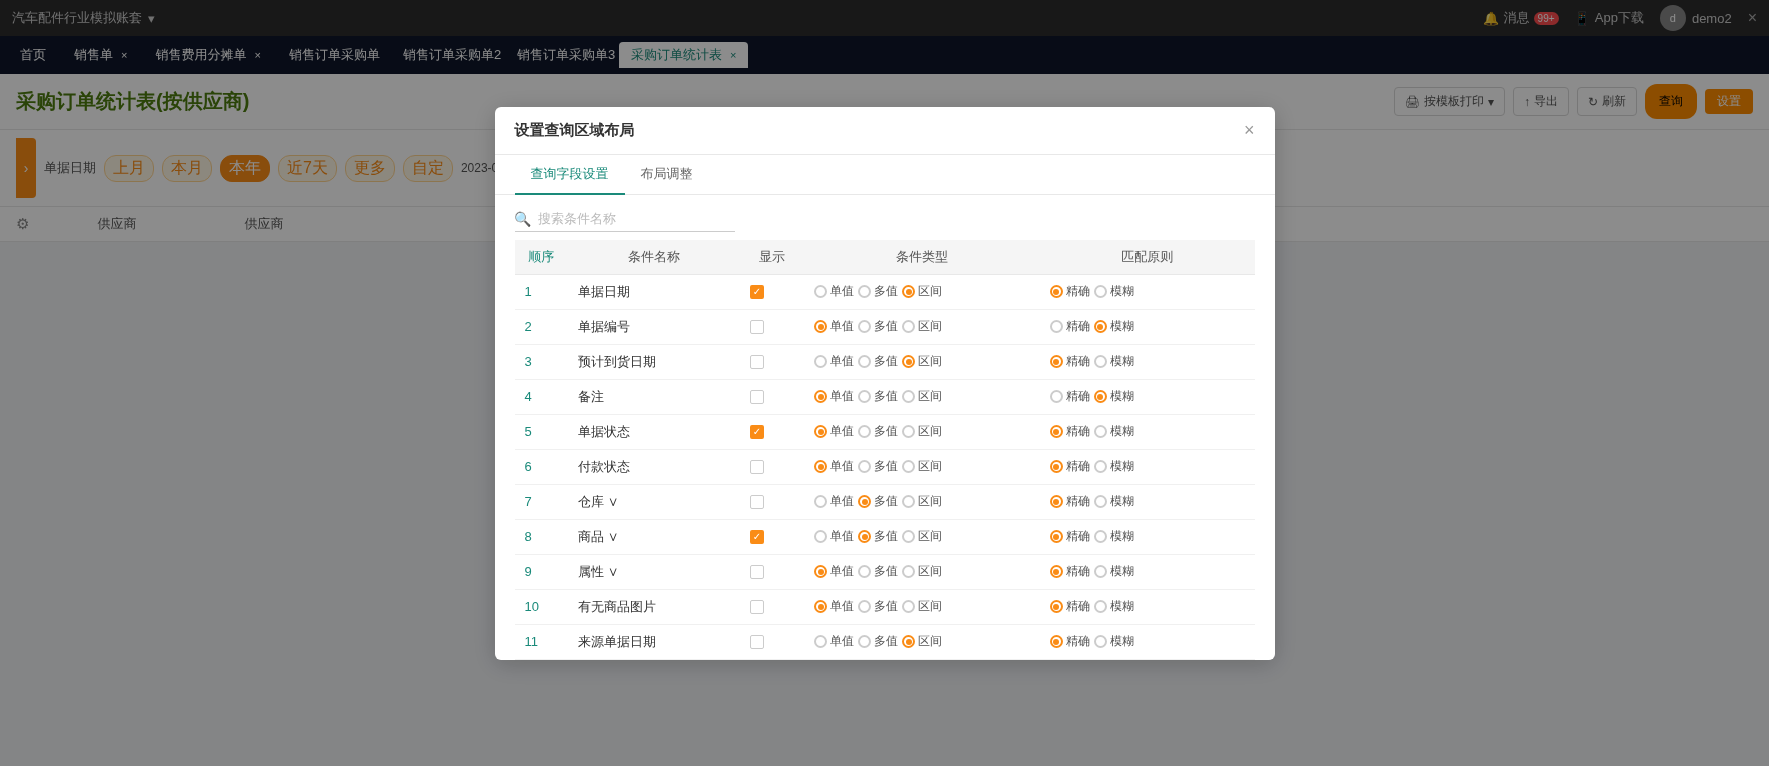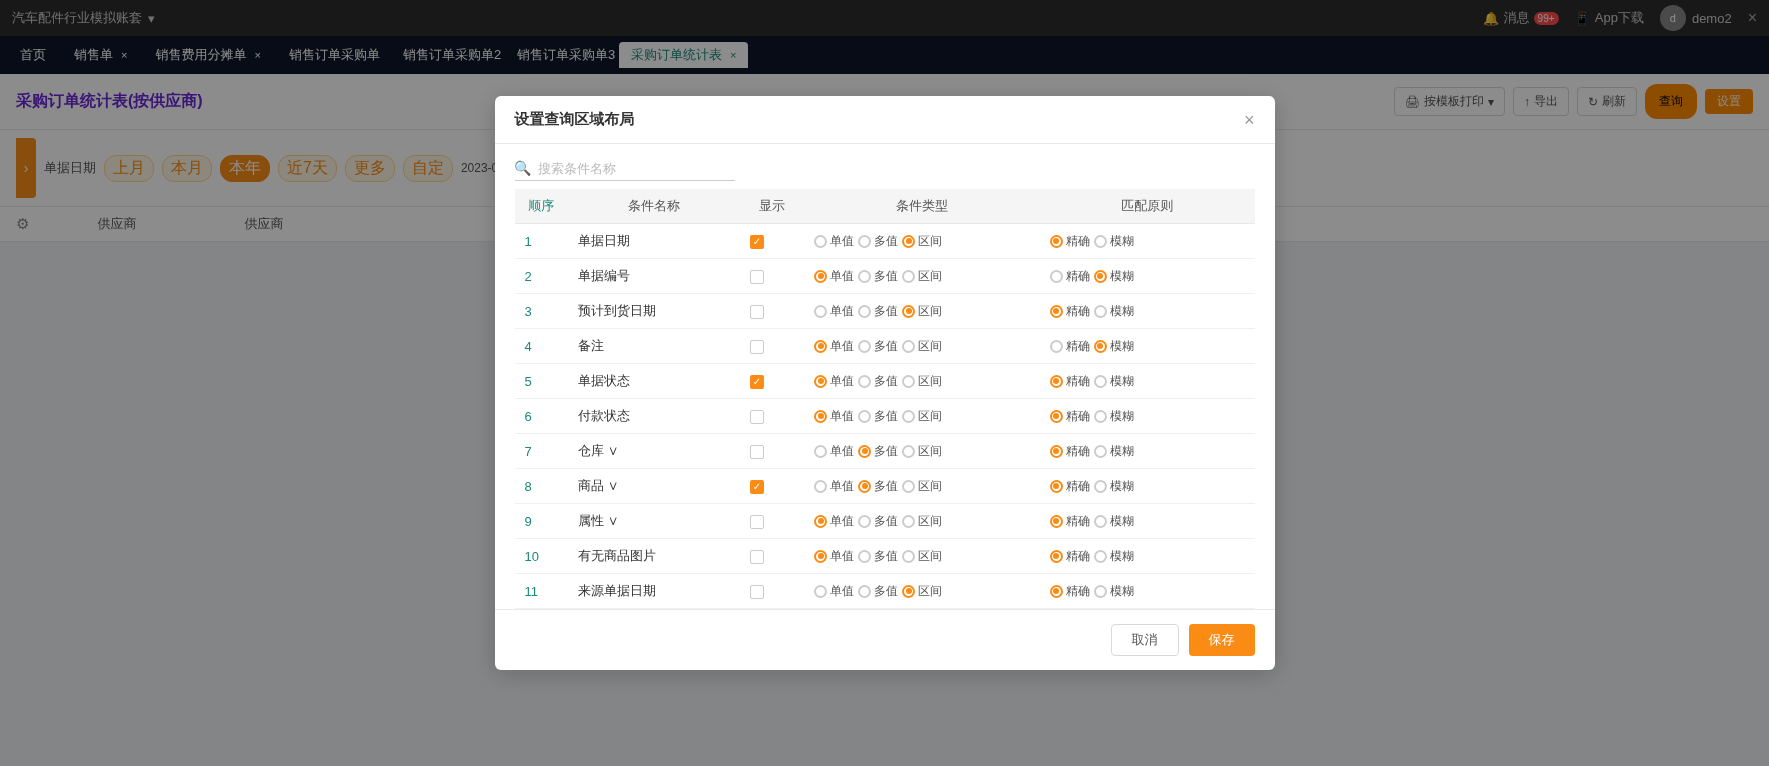--- a/index.html
+++ b/index.html
@@ -47,21 +47,21 @@
 
     
     .page-header {
       background: #fff;
       padding: 10px 16px;
       display: flex;
       align-items: center;
       justify-content: space-between;
       border-bottom: 1px solid #e8e8e8;
     }
-    .page-title { font-size: 16px; font-weight: bold; color: #6d28d9; }
+    .page-title { font-size: 20px; font-weight: bold; color: #4d7c0f; }
     .page-actions { display: flex; align-items: center; gap: 8px; }
     .btn-outline { border: 1px solid #d9d9d9; background: #fff; padding: 5px 10px; border-radius: 4px; cursor: pointer; font-size: 12px; color: #555; display: flex; align-items: center; gap: 4px; }
     .btn-primary { background: #ff8c00; border: none; color: #000000; padding: 9px 14px; border-radius: 12px; cursor: pointer; font-size: 12px; }
     .btn-primary-sm { background: #ff8c00; border: none; color: #fff; padding: 4px 12px; border-radius: 4px; cursor: pointer; font-size: 12px; }
 
     
     .filter-bar {
       background: #fff;
       padding: 8px 16px;
       display: flex;
@@ -295,20 +295,24 @@
 </div>
 
 <div class="overlay">
   <div class="dialog">
 
     <div class="dialog-header">
       <span class="dialog-title">设置查询区域布局</span>
       <span class="dialog-close">×</span>
     </div>
 
+    <div class="dialog-tabs">
+      <div class="dialog-tab active">查询字段设置</div>
+      <div class="dialog-tab">布局调整</div>
+    </div>
 
     <div class="search-box">
       <div class="search-input-wrap">
         <span class="search-icon">🔍</span>
         <input class="search-input" type="text" placeholder="搜索条件名称" style="">
       </div>
     </div>
 
     <div class="dialog-body">
       <div class="table-wrap">
@@ -684,18 +688,14 @@
                       <span class="radio-label">模糊</span>
                     </label>
                   </div>
                 </td>
               </tr>
             </tbody>
         </table>
       </div>
     </div>
 
-    <div class="dialog-footer">
-      <button class="btn-cancel">取消</button>
-      <button class="btn-save">保存</button>
-    </div>
   </div>
 </div>
 
 </body></html>

